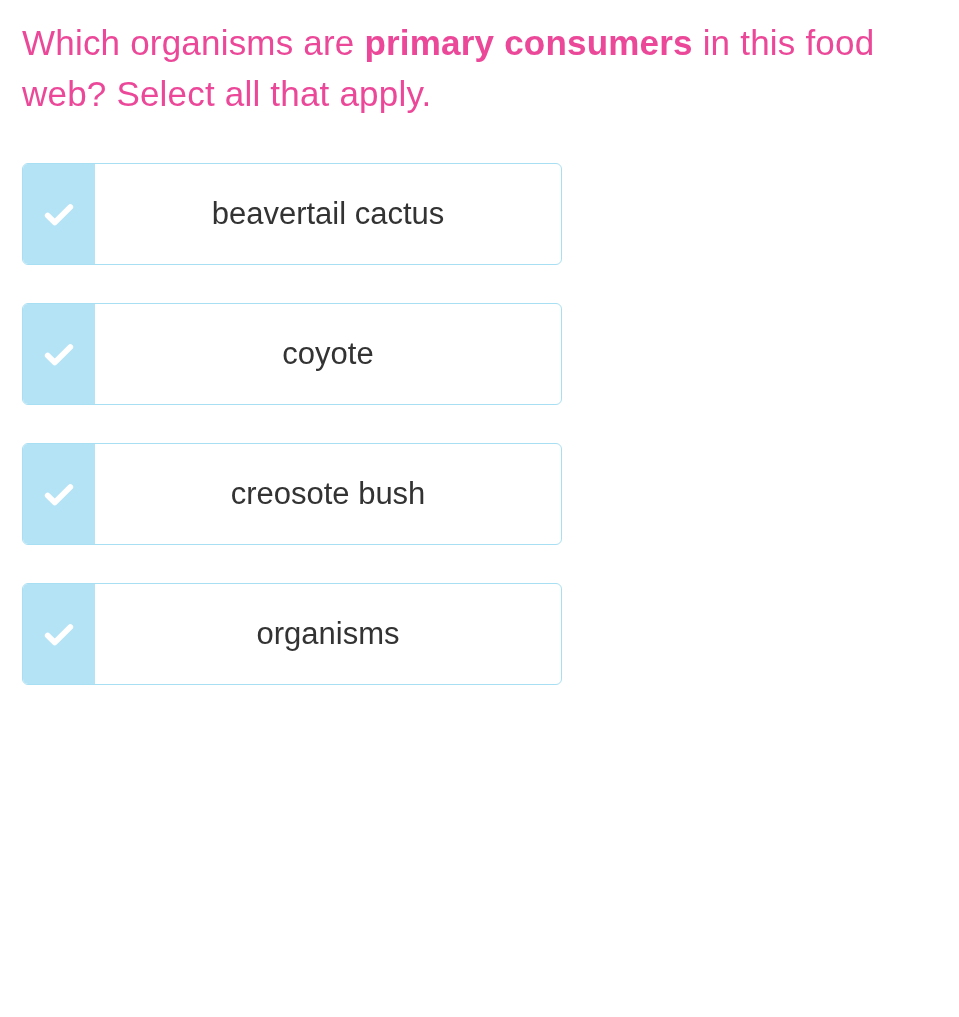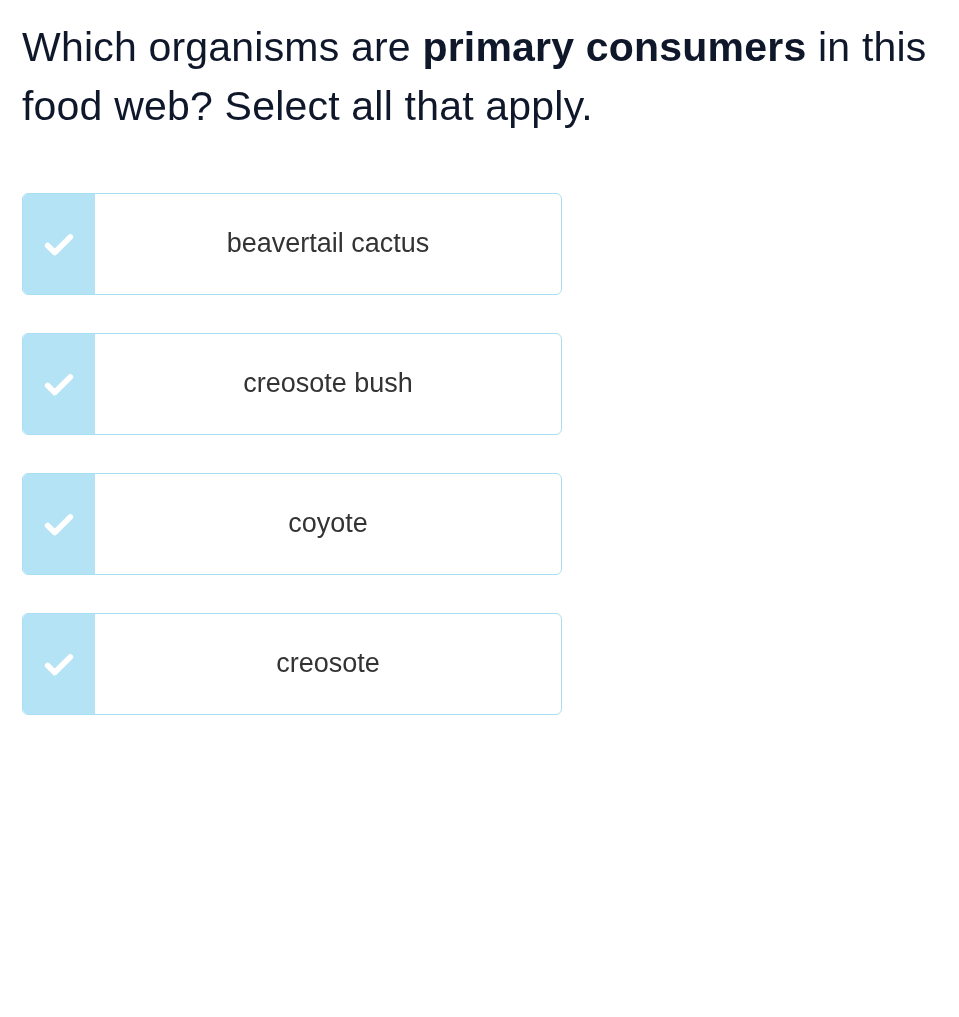--- a/index.html
+++ b/index.html
@@ -5,24 +5,24 @@
   * { box-sizing: border-box; margin: 0; padding: 0; }
   body {
     font-family: Verdana, Geneva, sans-serif;
     background: #ffffff;
     width: 959px;
     height: 1017px;
     padding: 18px 22px;
     color: #333333;
   }
   .question {
-    font-size: 41px;
+    font-size: 35px;
     line-height: 1.45;
-    color: #0f172a;
-    margin-bottom: 56px;
+    color: #ec4899;
+    margin-bottom: 43px;
     letter-spacing: 0.2px;
   }
   .question .bold {
     font-weight: 700;
   }
   .options {
     display: flex;
     flex-direction: column;
     gap: 38px;
   }
@@ -52,21 +52,21 @@
   .checkmark svg {
     width: 100%;
     height: 100%;
     display: block;
   }
   .label-area {
     flex: 1;
     display: flex;
     align-items: center;
     justify-content: center;
-    font-size: 27px;
+    font-size: 31px;
     color: #333333;
     padding: 0 12px;
   }
 </style>
 </head>
 <body>
 
 <div class="question">
   <span>Which organisms are </span><span class="bold">primary consumers</span><span> in this food web? Select all that apply.</span>
 </div>
@@ -85,39 +85,39 @@
   </div>
 
   <div class="option">
     <div class="checkbox-area">
       <span class="checkmark">
         <svg viewBox="0 0 24 24" fill="none" stroke="#ffffff" stroke-width="4" stroke-linecap="round" stroke-linejoin="round">
           <polyline points="4 13 9 18 20 7"></polyline>
         </svg>
       </span>
     </div>
+    <div class="label-area">coyote</div>
+  </div>
+
+  <div class="option">
+    <div class="checkbox-area">
+      <span class="checkmark">
+        <svg viewBox="0 0 24 24" fill="none" stroke="#ffffff" stroke-width="4" stroke-linecap="round" stroke-linejoin="round">
+          <polyline points="4 13 9 18 20 7"></polyline>
+        </svg>
+      </span>
+    </div>
     <div class="label-area">creosote bush</div>
   </div>
 
   <div class="option">
     <div class="checkbox-area">
       <span class="checkmark">
         <svg viewBox="0 0 24 24" fill="none" stroke="#ffffff" stroke-width="4" stroke-linecap="round" stroke-linejoin="round">
           <polyline points="4 13 9 18 20 7"></polyline>
         </svg>
       </span>
     </div>
-    <div class="label-area">coyote</div>
-  </div>
-
-  <div class="option">
-    <div class="checkbox-area">
-      <span class="checkmark">
-        <svg viewBox="0 0 24 24" fill="none" stroke="#ffffff" stroke-width="4" stroke-linecap="round" stroke-linejoin="round">
-          <polyline points="4 13 9 18 20 7"></polyline>
-        </svg>
-      </span>
-    </div>
-    <div class="label-area">creosote</div>
+    <div class="label-area">organisms</div>
   </div>
 
 
 </div>
 
 </body></html>

